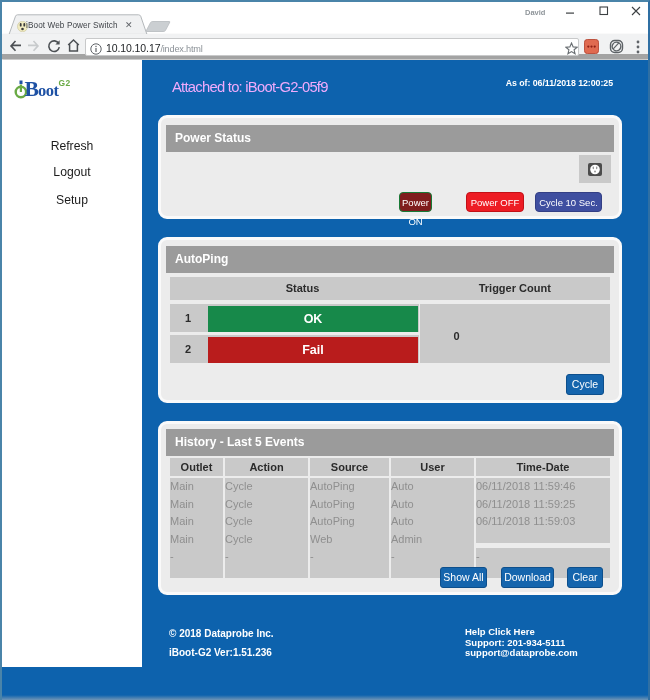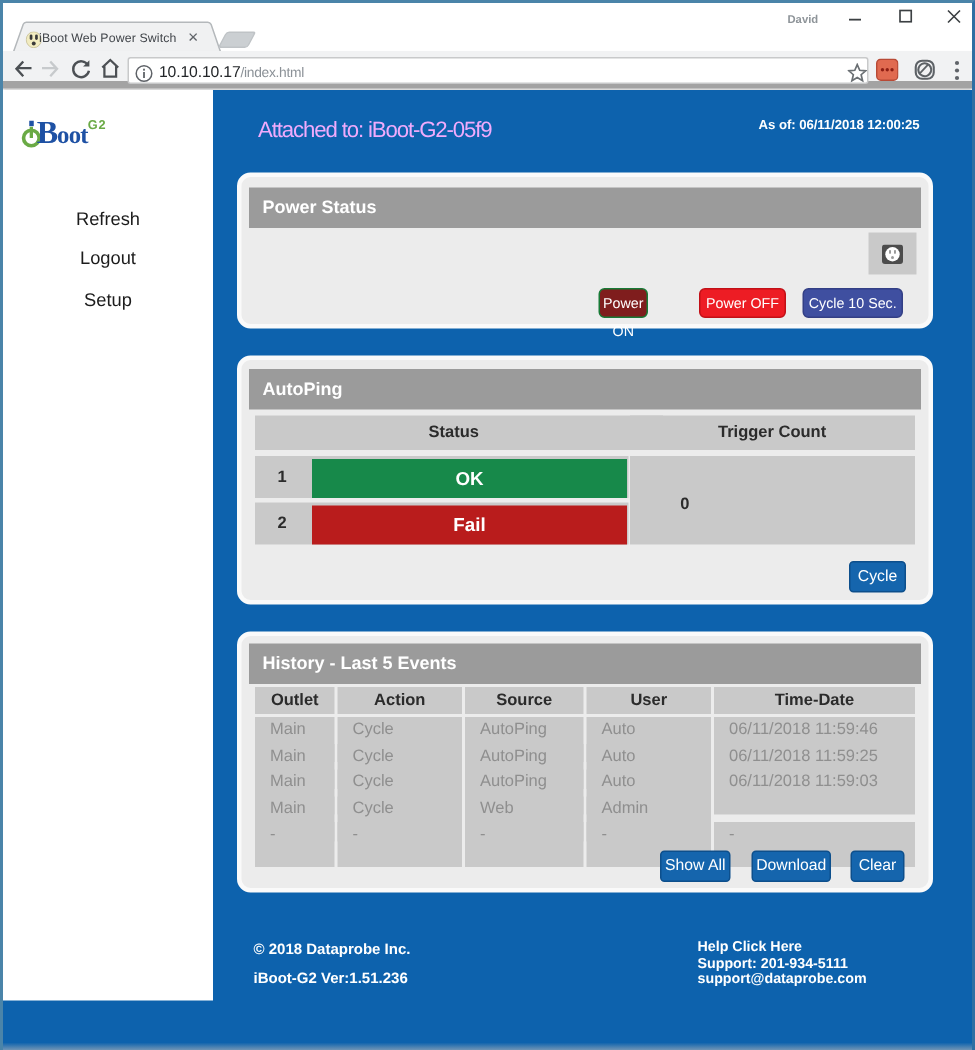--- a/index.html
+++ b/index.html
@@ -61,21 +61,21 @@
 .statbar { position:absolute; left:2px; top:2px; width:210px; height:25.5px; color:#fff; font-weight:bold; font-size:12.5px; text-align:center; line-height:26px; }
 #okbar { background:#17894a; }
 #failbar { background:#b91c1c; }
 .bbtn { position:absolute; height:21px; background:#1565ad; border:1px solid #0d4f8c; border-radius:3px; color:#fff; font-size:10.5px; text-align:center; line-height:19px; }
 #reset { left:405px; top:134px; width:38px; }
 
 
 #card3 { top:361px; height:174px; }
 .hcell { position:absolute; background:#c9c9c9; font-size:11px; }
 .hh { font-weight:bold; color:#2b2b2b; text-align:center; line-height:18px; height:18px; }
-.hd { color:#8f8f8f; line-height:16px; height:30px; padding-left:10px; }
+.hd { color:#8f8f8f; line-height:16px; height:30px; padding-left:0; }
 #sall { left:279px; top:143px; width:47px; }
 #dload { left:340px; top:143px; width:53px; }
 #clear { left:406px; top:143px; width:36px; }
 
 
 .foot { position:absolute; color:#fff; font-size:10px; font-weight:bold; }
 </style>
 </head>
 <body>
 <div id="titlebar">

